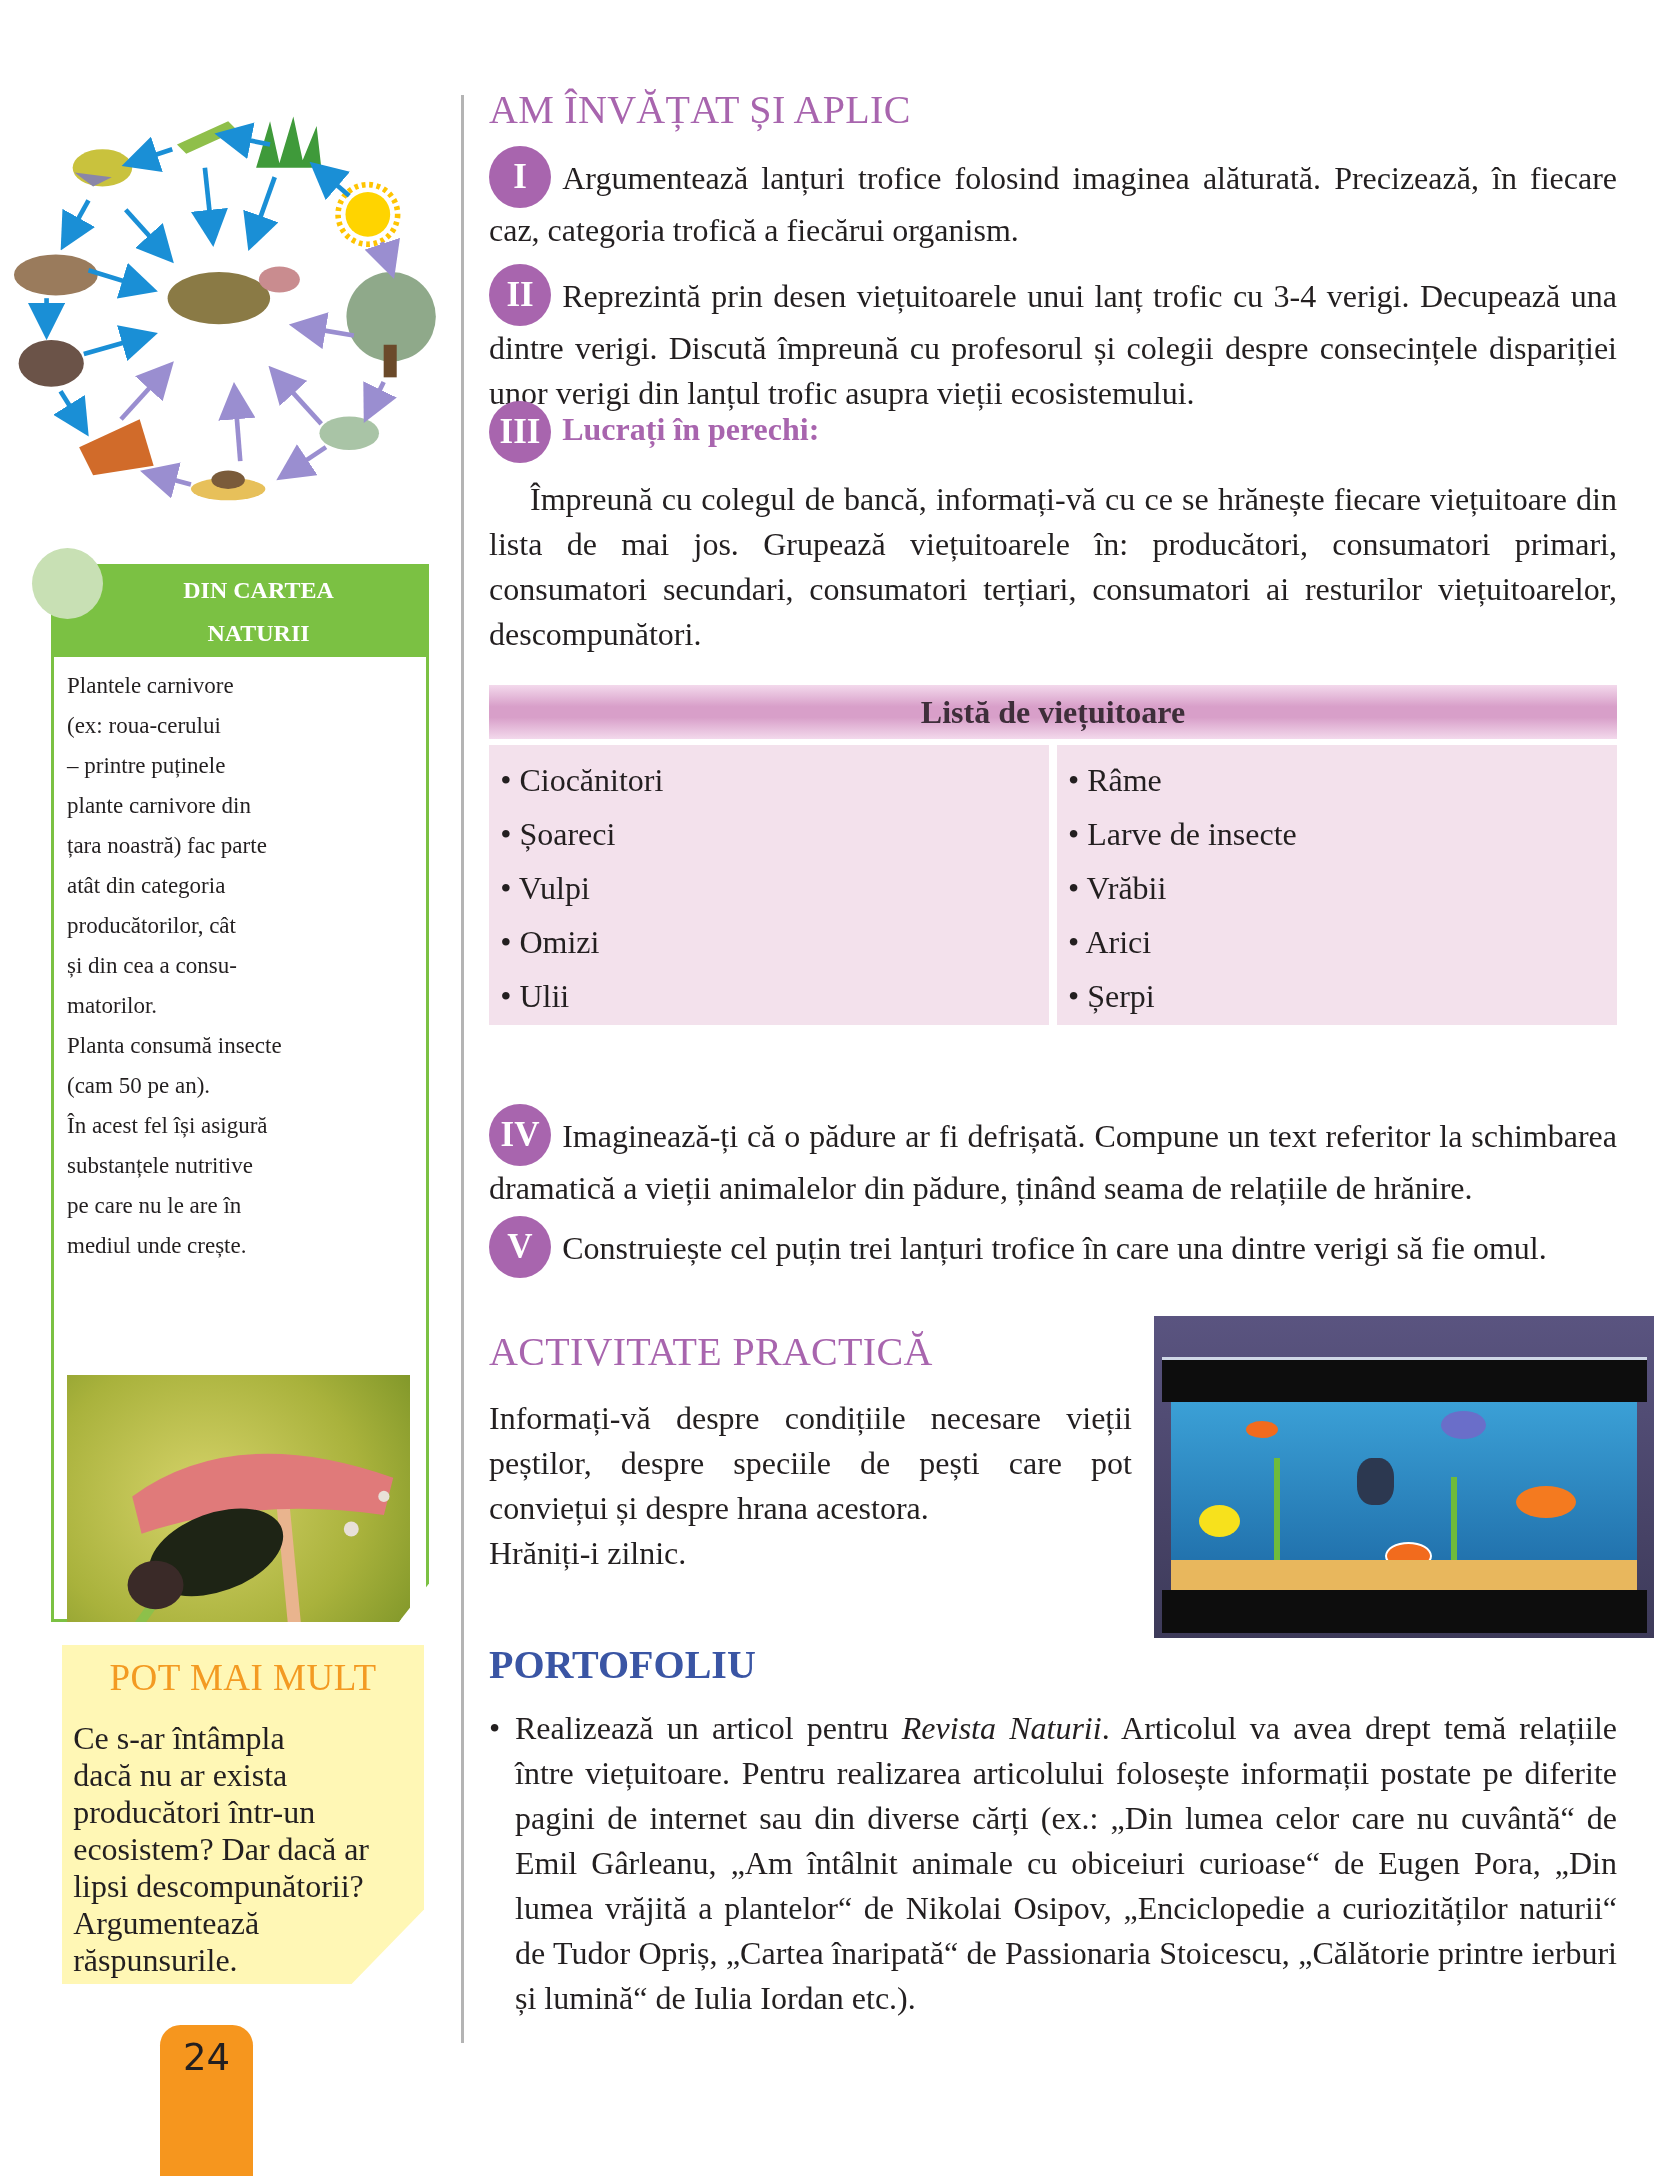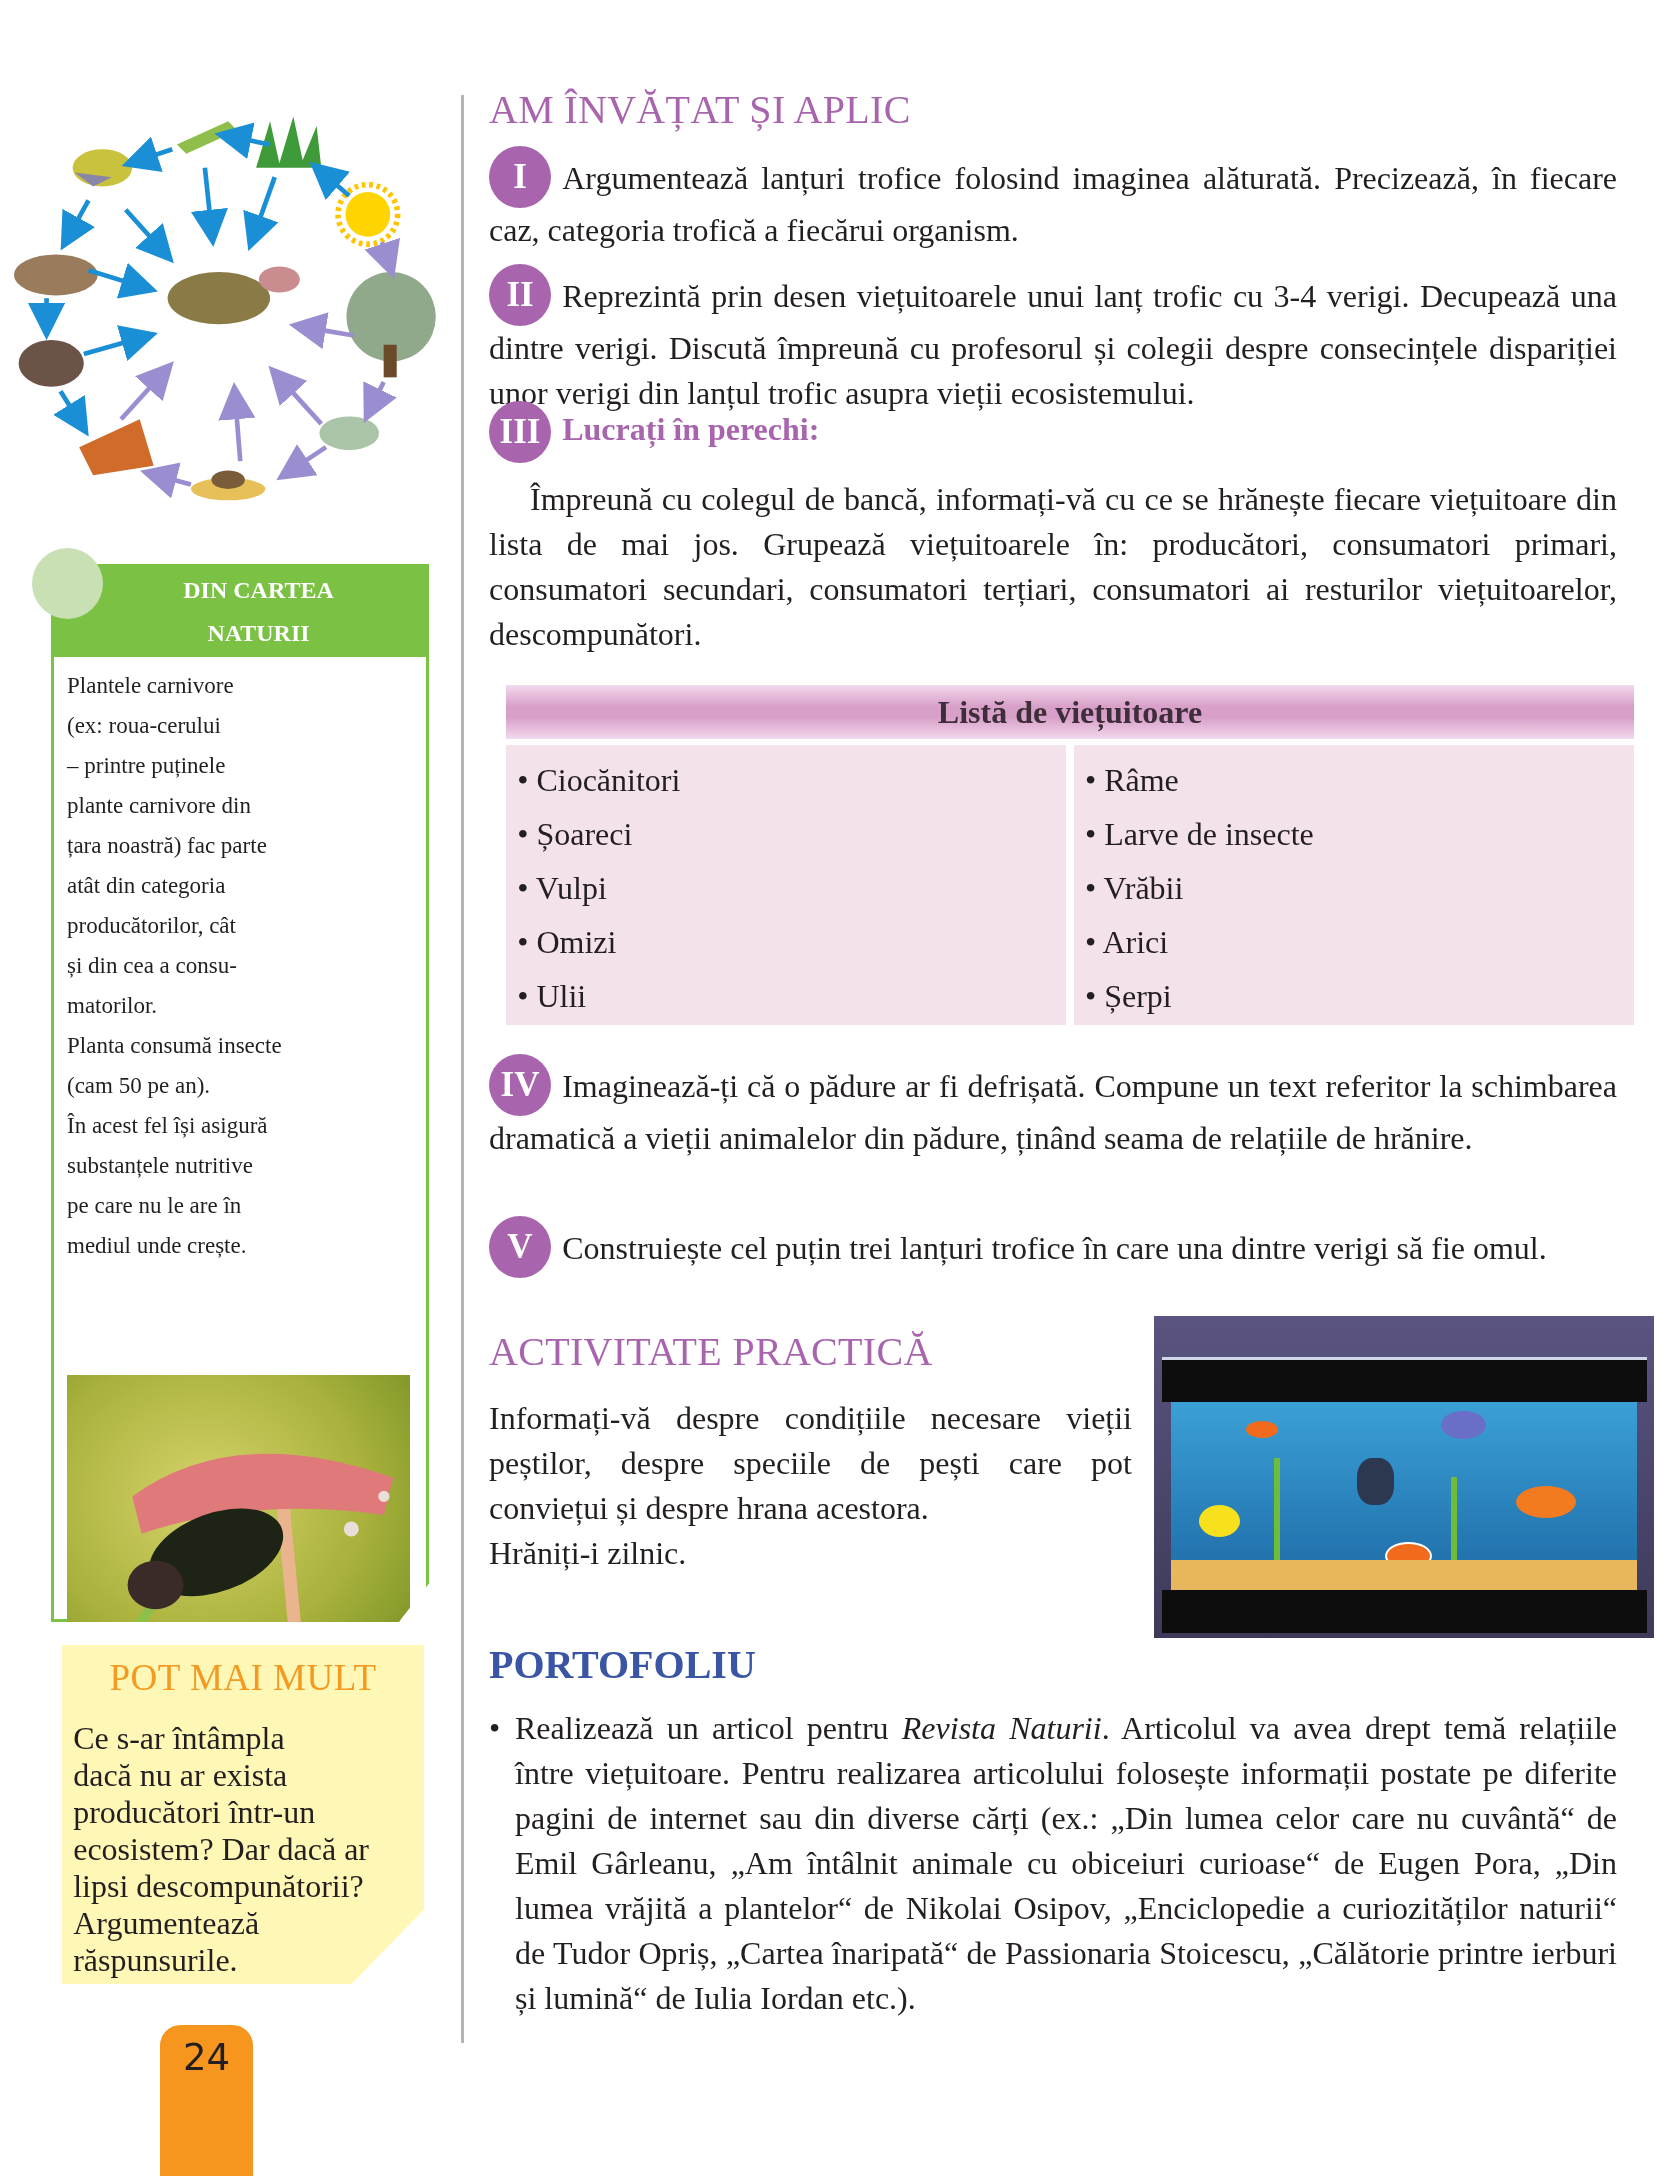--- a/index.html
+++ b/index.html
@@ -25,21 +25,21 @@
 
   .divider { position: absolute; left: 461px; top: 95px; width: 2.8px; height: 1948px; background: #b4b4b4; }
 
   
   .col { position: absolute; left: 489px; width: 1128px; }
   .h-purple { font-size: 40px; color: #a865ae; font-weight: normal; letter-spacing: 0.3px; }
   .h-blue { font-size: 40px; color: #3a55a4; font-weight: bold; }
   .para { font-size: 32px; line-height: 45px; color: #231f20; text-align: justify; }
   .badge { display: inline-block; width: 62px; height: 62px; border-radius: 50%; background: #a865ae; color: #fff; font-size: 35px; text-align: center; line-height: 62px; vertical-align: middle; margin-right: 11.2px; margin-top: -9.3px; font-weight: bold; }
 
-  .table-wrap { position: absolute; left: 506px; top: 685px; width: 1128px; height: 341px; }
+  .table-wrap { position: absolute; left: 489px; top: 685px; width: 1128px; height: 341px; }
   .table-head { position: absolute; left: 0; top: 0; width: 1128px; height: 54px; background: linear-gradient(to bottom, #f3d9ec 0%, #d89fc9 40%, #d89fc9 60%, #f3d9ec 100%); text-align: center; font-size: 32px; line-height: 54px; color: #3e2e3a; font-weight: bold; }
   .table-cols { position: absolute; left: 0; top: 60px; width: 1128px; height: 280px; display: flex; gap: 7.5px; }
   .tcol { flex: 1; background: #f3e1ec; padding: 7.5px 0 0 11.2px; }
   .tcol .it { font-size: 32px; line-height: 54px; color: #231f20; white-space: nowrap; }
   .tcol .it::before { content: "• "; }
 
   .aquarium { position: absolute; left: 1154px; top: 1316px; width: 500px; height: 322px; background: linear-gradient(#5a5480, #3d3a59); }
   .aq-top { position: absolute; left: 7.5px; top: 41px; width: 485px; height: 45px; background: #0d0d0d; border-top: 3.7px solid #cfd7e6; }
   .aq-water { position: absolute; left: 17px; top: 86px; width: 466px; height: 188px; background: linear-gradient(#3ba0d6, #1d6aa6); }
   .aq-sand { position: absolute; left: 17px; top: 244px; width: 466px; height: 30px; background: #e8b75d; }
@@ -198,21 +198,21 @@
     <div class="tcol">
       <div class="it">Râme</div>
       <div class="it">Larve de insecte</div>
       <div class="it">Vrăbii</div>
       <div class="it">Arici</div>
       <div class="it">Șerpi</div>
     </div>
   </div>
 </div>
 
-<div class="col para" style="top:1063px;">
+<div class="col para" style="top:1113px;">
   <span class="badge">IV</span><span>Imaginează-ți că o pădure ar fi defrișată. Compune un text referitor la schimbarea dramatică a vieții animalelor din pădure, ținând seama de relațiile de hrănire.</span>
 </div>
 
 <div class="col para" style="top:1225px;">
   <span class="badge">V</span><span>Construiește cel puțin trei lanțuri trofice în care una dintre verigi să fie omul.</span>
 </div>
 
 <div class="col" style="top:1328px; width:653px;">
   <h2 class="h-purple">ACTIVITATE PRACTICĂ</h2>
 </div>

